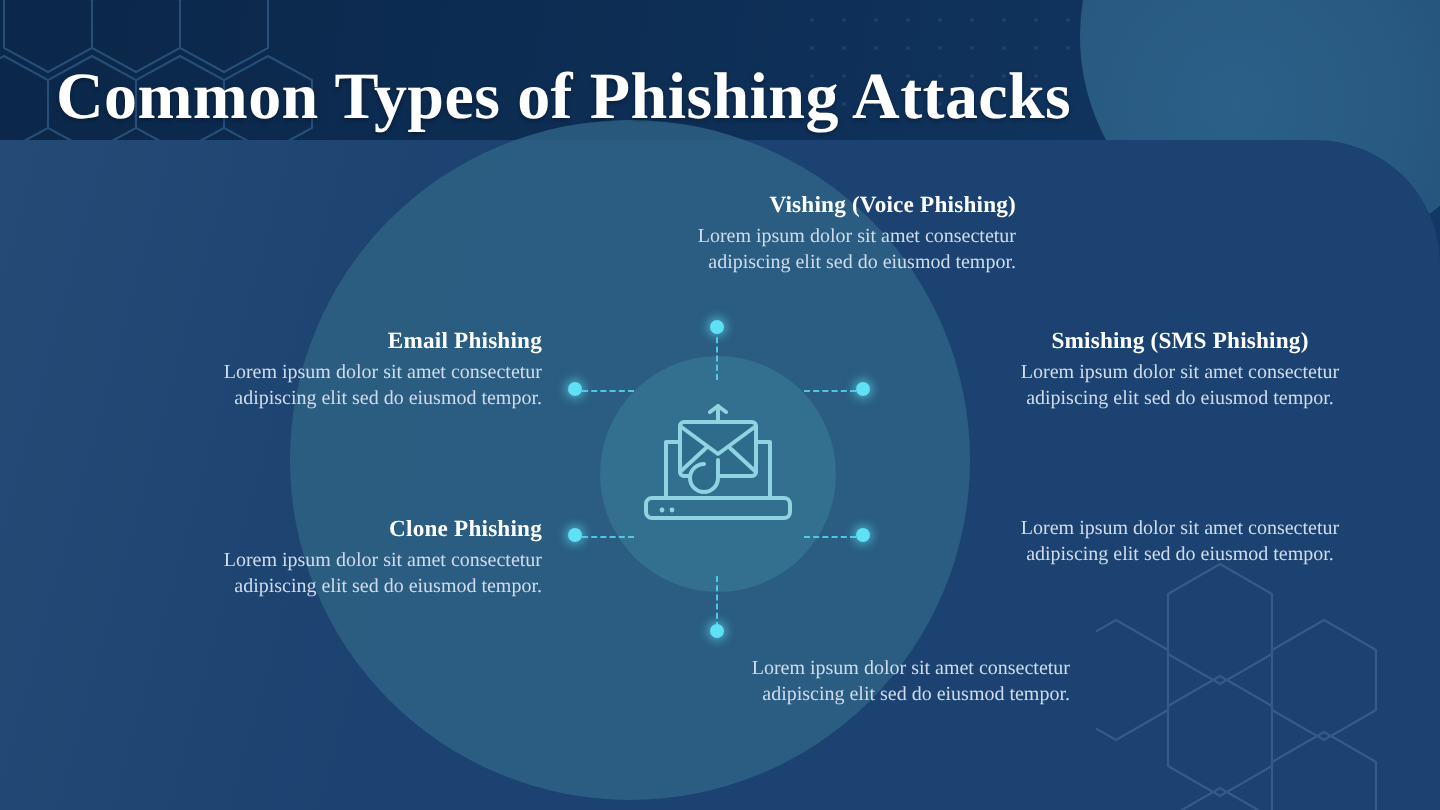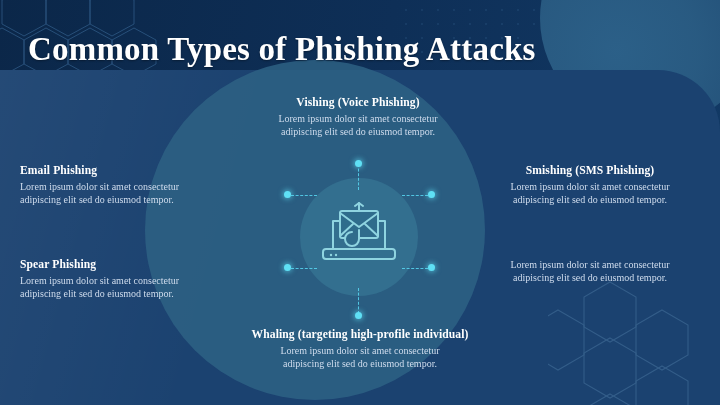--- a/index.html
+++ b/index.html
@@ -60,23 +60,23 @@
 
   
   .block{position:absolute;}
   .block .hd{
     font-size:11.6px;font-weight:700;color:#ffffff;letter-spacing:.1px;
     margin-bottom:3px;white-space:nowrap;
   }
   .block .bd{
     font-size:10px;color:#cfdced;line-height:1.32;
   }
-  .ta-r{text-align:left;}
+  .ta-r{text-align:right;}
   .ta-l{text-align:center;}
-  .ta-c{text-align:center;}
+  .ta-c{text-align:right;}
 </style>
 </head>
 <body>
 
 <div class="slide">
 
   <div class="bg-base"></div>
   <div class="bg-grad2"></div>
 
   <div class="tr-circle"></div>
@@ -217,35 +217,34 @@
 
   <div class="block ta-l" style="left:470px;top:164px;width:240px;">
     <div class="hd">Smishing (SMS Phishing)</div>
     <div class="bd">
       <div>Lorem ipsum dolor sit amet consectetur</div>
       <div>adipiscing elit sed do eiusmod tempor.</div>
     </div>
   </div>
 
   <div class="block ta-r" style="left:20px;top:258px;width:251px;">
-    <div class="hd">Spear Phishing</div>
+    <div class="hd">Clone Phishing</div>
     <div class="bd">
       <div>Lorem ipsum dolor sit amet consectetur</div>
       <div>adipiscing elit sed do eiusmod tempor.</div>
     </div>
   </div>
 
   <div class="block ta-l" style="left:470px;top:258px;width:240px;">
     <div class="bd">
       <div>Lorem ipsum dolor sit amet consectetur</div>
       <div>adipiscing elit sed do eiusmod tempor.</div>
     </div>
   </div>
 
   <div class="block ta-c" style="left:185px;top:328px;width:350px;">
-    <div class="hd">Whaling (targeting high-profile individual)</div>
     <div class="bd">
       <div>Lorem ipsum dolor sit amet consectetur</div>
       <div>adipiscing elit sed do eiusmod tempor.</div>
     </div>
   </div>
 
 </div>
 
 </body></html>

